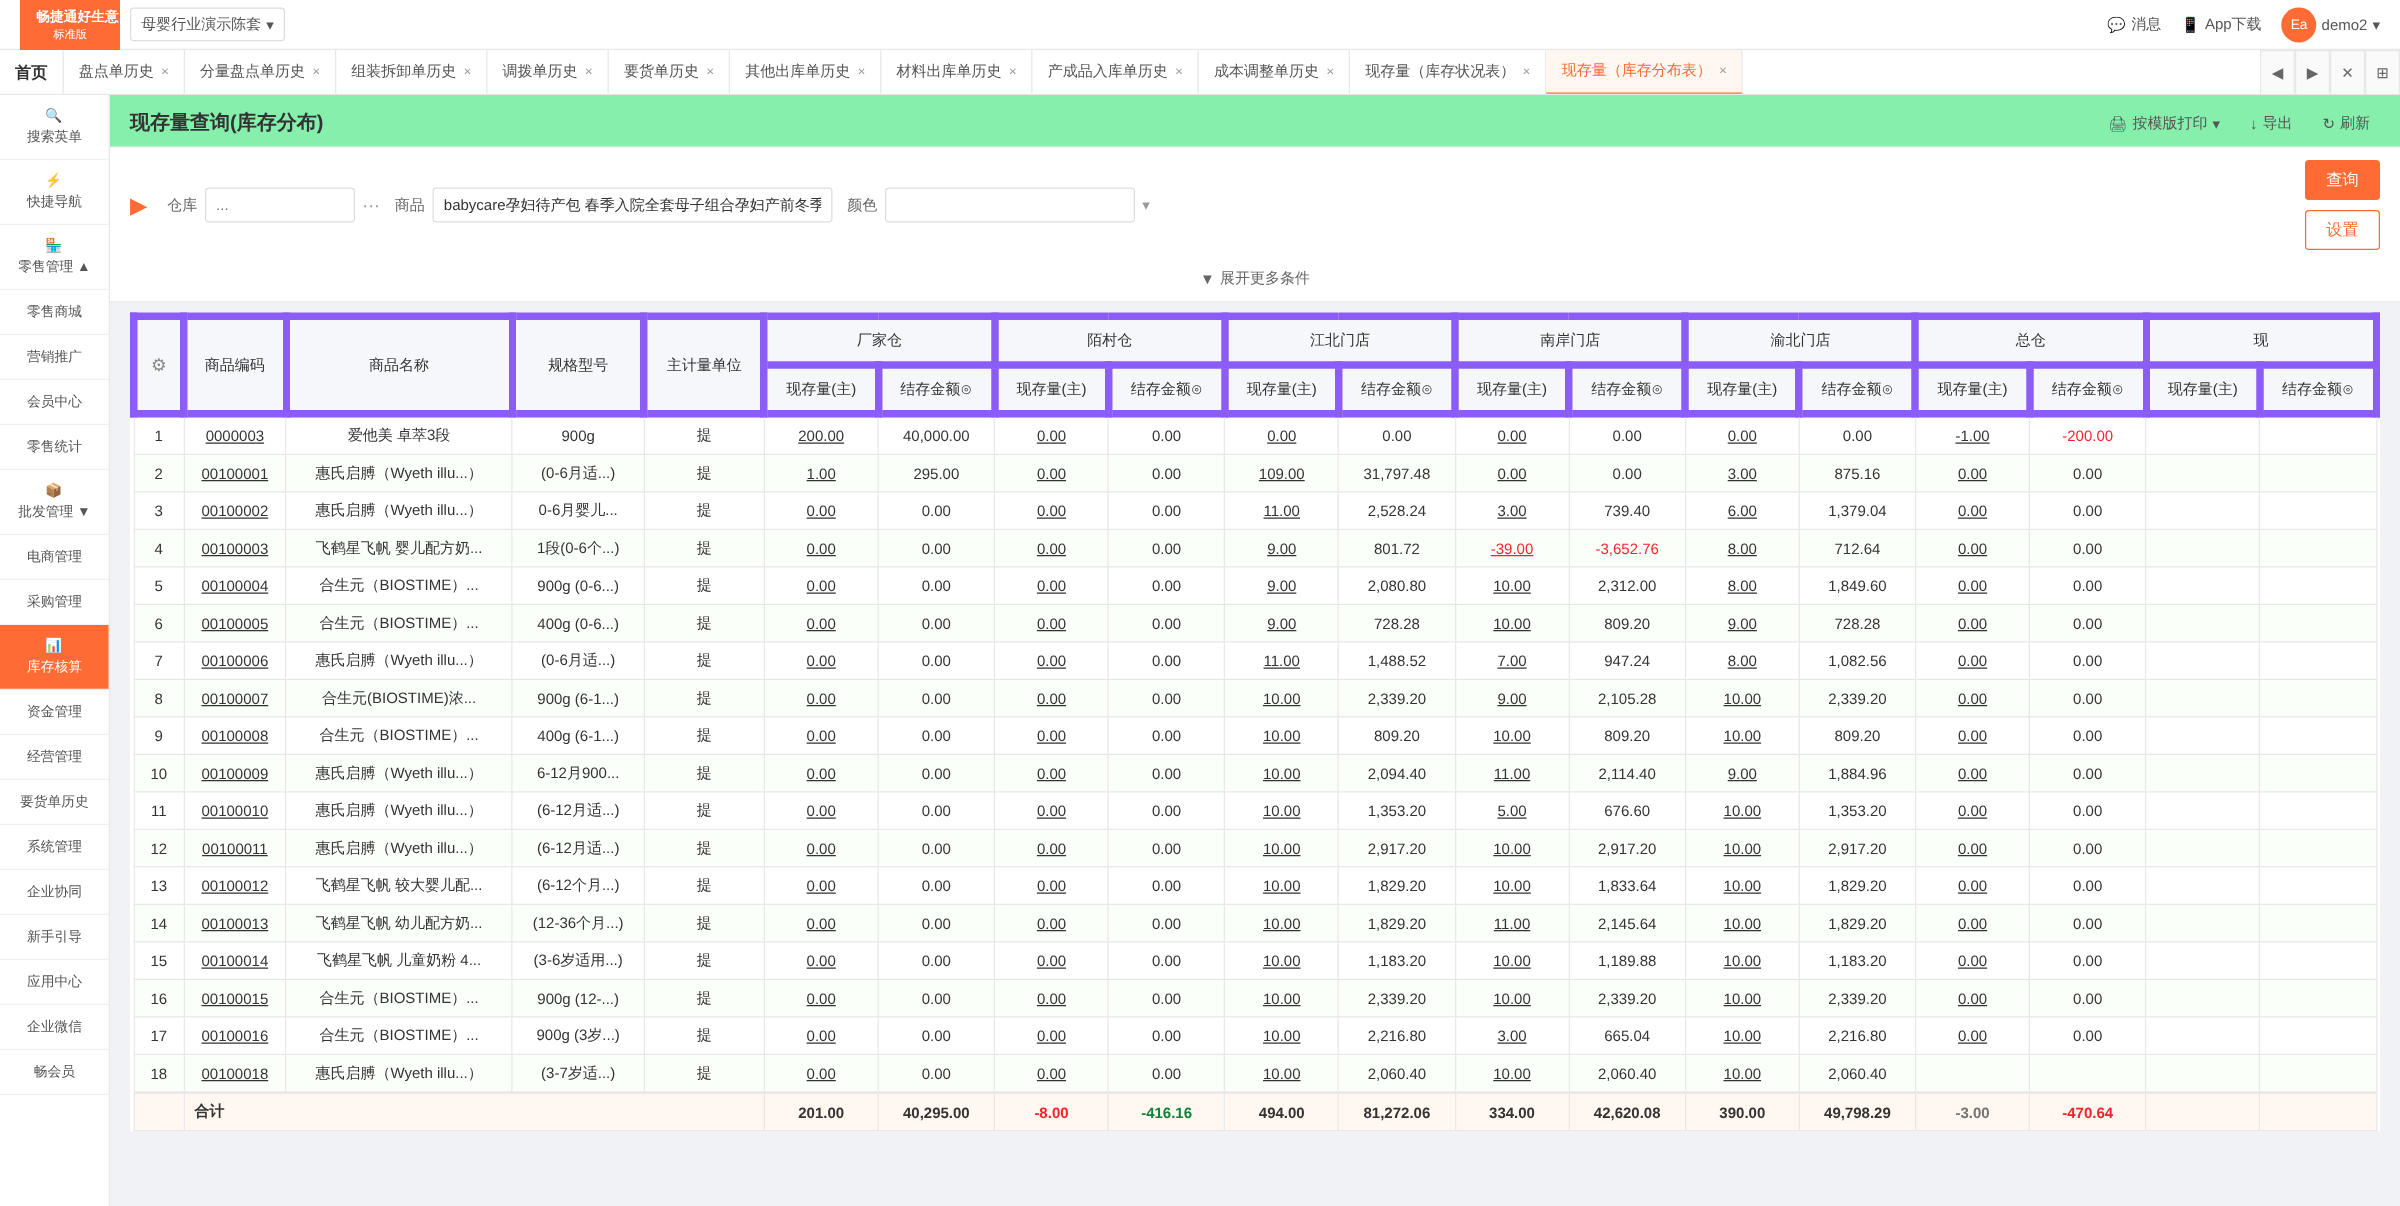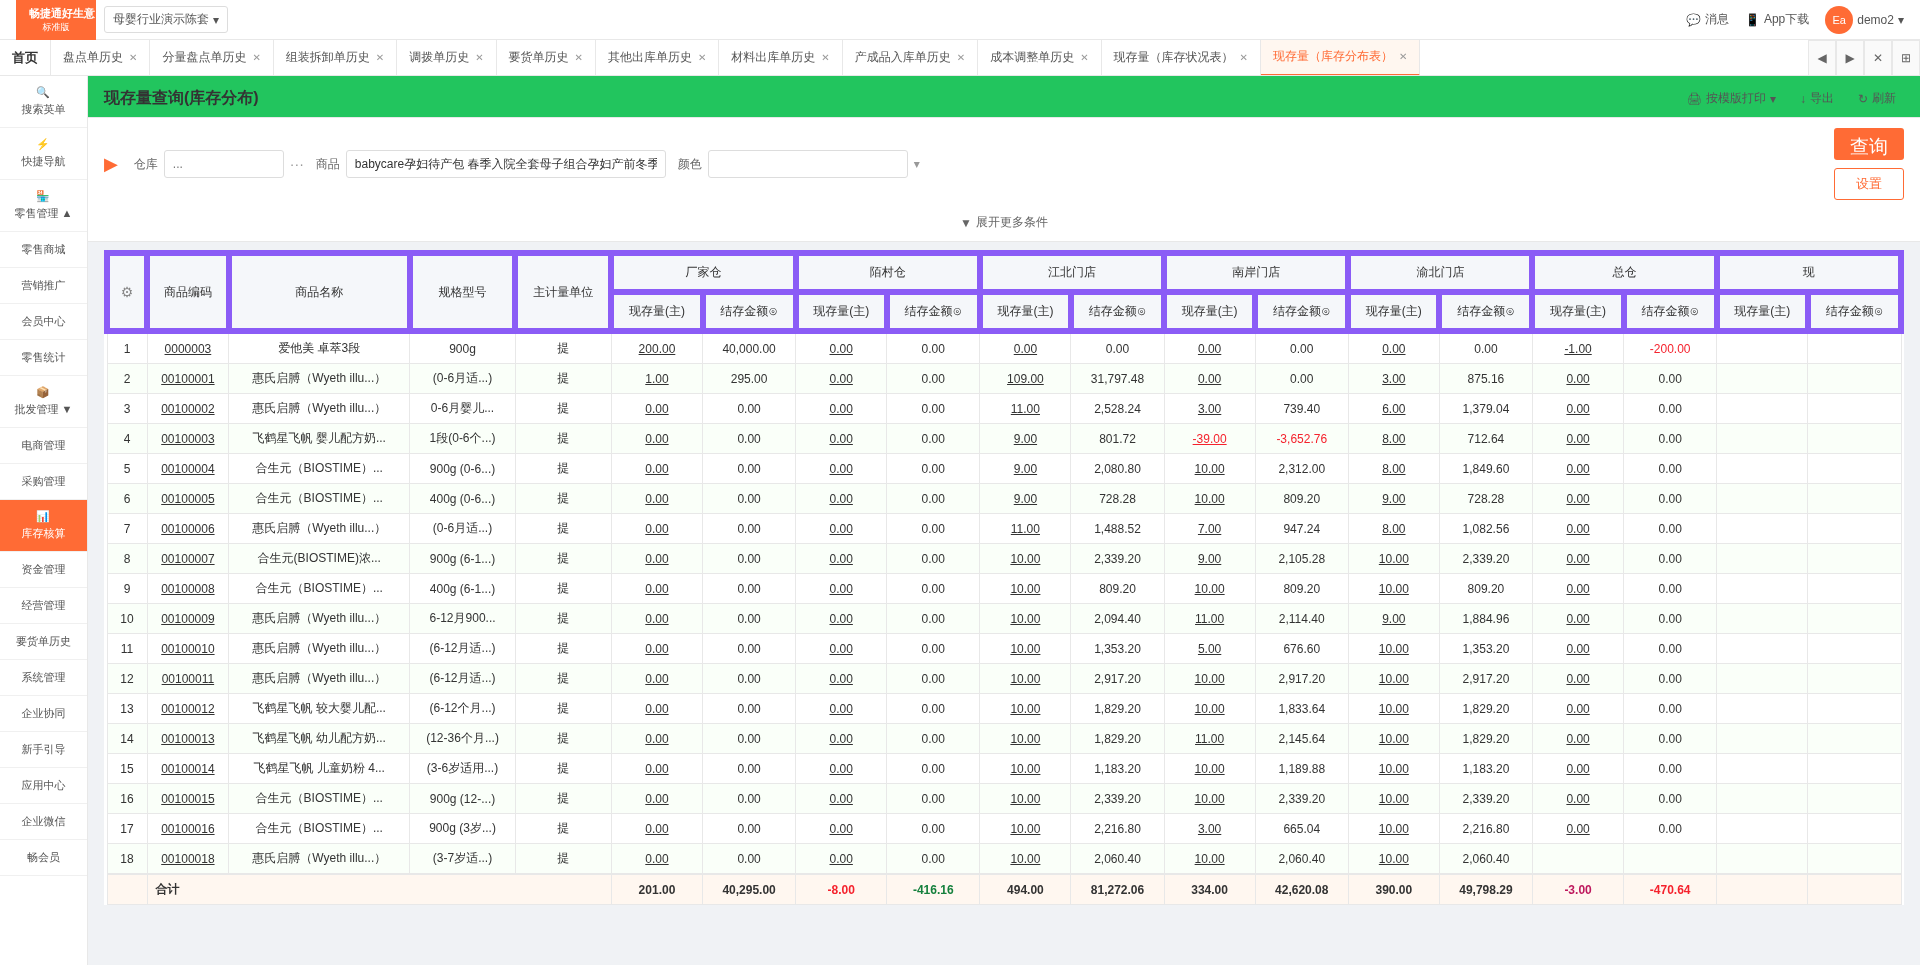--- a/index.html
+++ b/index.html
@@ -28,57 +28,57 @@
 
     
     .sidebar { width: 88px; background: #fff; border-right: 1px solid #e8e8e8; display: flex; flex-direction: column; overflow-y: auto; flex-shrink: 0; }
     .sidebar-item { padding: 10px 4px; display: flex; flex-direction: column; align-items: center; gap: 3px; cursor: pointer; font-size: 11px; color: #555; border-bottom: 1px solid #f0f0f0; }
     .sidebar-item.active { background: #ff6b35; color: #fff; }
 
     
     .content { flex: 1; display: flex; flex-direction: column; overflow: hidden; }
 
     
-    .page-header { padding: 10px 16px 6px; background: #22c55e; border-bottom: 1px solid #e8e8e8; display: flex; align-items: center; justify-content: space-between; }
+    .page-header { padding: 10px 16px 6px; background: #86efac; border-bottom: 1px solid #e8e8e8; display: flex; align-items: center; justify-content: space-between; }
     .page-title { font-size: 16px; font-weight: bold; color: #333; }
     .page-actions { display: flex; align-items: center; gap: 8px; }
     .page-action-btn { display: flex; align-items: center; gap: 4px; font-size: 12px; color: #555; cursor: pointer; padding: 4px 8px; }
 
     
     .filter-area { background: #fff; padding: 10px 16px; border-bottom: 1px solid #e8e8e8; }
     .filter-row { display: flex; align-items: center; gap: 12px; }
     .filter-item { display: flex; align-items: center; gap: 6px; }
     .filter-label { font-size: 12px; color: #666; white-space: nowrap; }
     .filter-input { height: 28px; border: 1px solid #ddd; border-radius: 3px; padding: 0 8px; font-size: 12px; color: #333; width: 120px; }
     .filter-input-long { width: 320px; }
     .filter-input-color { width: 200px; }
     .filter-dots { color: #999; font-size: 14px; cursor: pointer; }
     .expand-btn { display: flex; align-items: center; gap: 4px; color: #666; font-size: 12px; cursor: pointer; margin: 8px auto 0; }
-    .query-btn { background: #ff6b35; color: #fff; border: none; border-radius: 3px; padding: 6px 16px; font-size: 19px; cursor: pointer; height: 32px; }
+    .query-btn { background: #ff6b35; color: #fff; border: none; border-radius: 3px; padding: 6px 16px; font-size: 13px; cursor: pointer; height: 32px; }
     .setting-btn { background: #fff; color: #ff6b35; border: 1px solid #ff6b35; border-radius: 3px; padding: 6px 16px; font-size: 13px; cursor: pointer; height: 32px; margin-top: 4px; }
 
     
     .table-container { flex: 1; overflow: auto; padding: 8px 16px; }
     .data-table { width: 100%; border-collapse: collapse; font-size: 12px; background: #fff; }
     .data-table th { background: #f5f7fa; border: 6px solid #8b5cf6; padding: 8px 6px; text-align: center; font-weight: normal; color: #333; white-space: nowrap; position: sticky; top: 0; z-index: 10; }
     .data-table td { border: 1px solid #e8e8e8; padding: 6px 6px; text-align: center; color: #333; white-space: nowrap; }
     .data-table tr:nth-child(even) td { background: #fafff9; }
     .data-table .total-row td { background: #fff7f0; font-weight: bold; border-top: 2px solid #e8e8e8; }
     .underline-value { text-decoration: underline; color: #333; }
     .group-header { background: #e8f0fb; text-align: center; font-weight: bold; }
     .col-seq { width: 40px; }
     .settings-icon { font-size: 14px; color: #888; cursor: pointer; }
 
     
     ::-webkit-scrollbar { width: 6px; height: 6px; }
     ::-webkit-scrollbar-track { background: #f0f0f0; }
     ::-webkit-scrollbar-thumb { background: #ccc; border-radius: 3px; }
 
     .filter-right-btns { display: flex; flex-direction: column; gap: 4px; margin-left: auto; }
-    .tab-bar-tabs { display: flex; flex: 1; overflow: hidden; }
+    .tab-bar-tabs { display: flex; flex: 1; overflow: hidden; font-family: Liberation Mono, monospace; }
   </style>
 </head>
 <body>
 
 <div class="top-bar">
   <div class="top-bar-left">
     <div class="logo-area">
       <span class="logo-text">畅捷通好生意</span>
       <span style="font-size:9px;">标准版</span>
     </div>
@@ -667,21 +667,21 @@
   <td>201.00</td>
   <td>40,295.00</td>
   <td style="color:#f5222d;">-8.00</td>
   <td style="color:#15803d;">-416.16</td>
   <td>494.00</td>
   <td>81,272.06</td>
   <td>334.00</td>
   <td>42,620.08</td>
   <td>390.00</td>
   <td>49,798.29</td>
-  <td style="color:#be185d;">-3.00</td>
+  <td style="color:#737373;">-3.00</td>
   <td style="color:#f5222d;">-470.64</td>
   <td></td>
   <td></td>
 </tr>
           </tbody>
       </table>
     </div>
 
   </div>
 </div>

